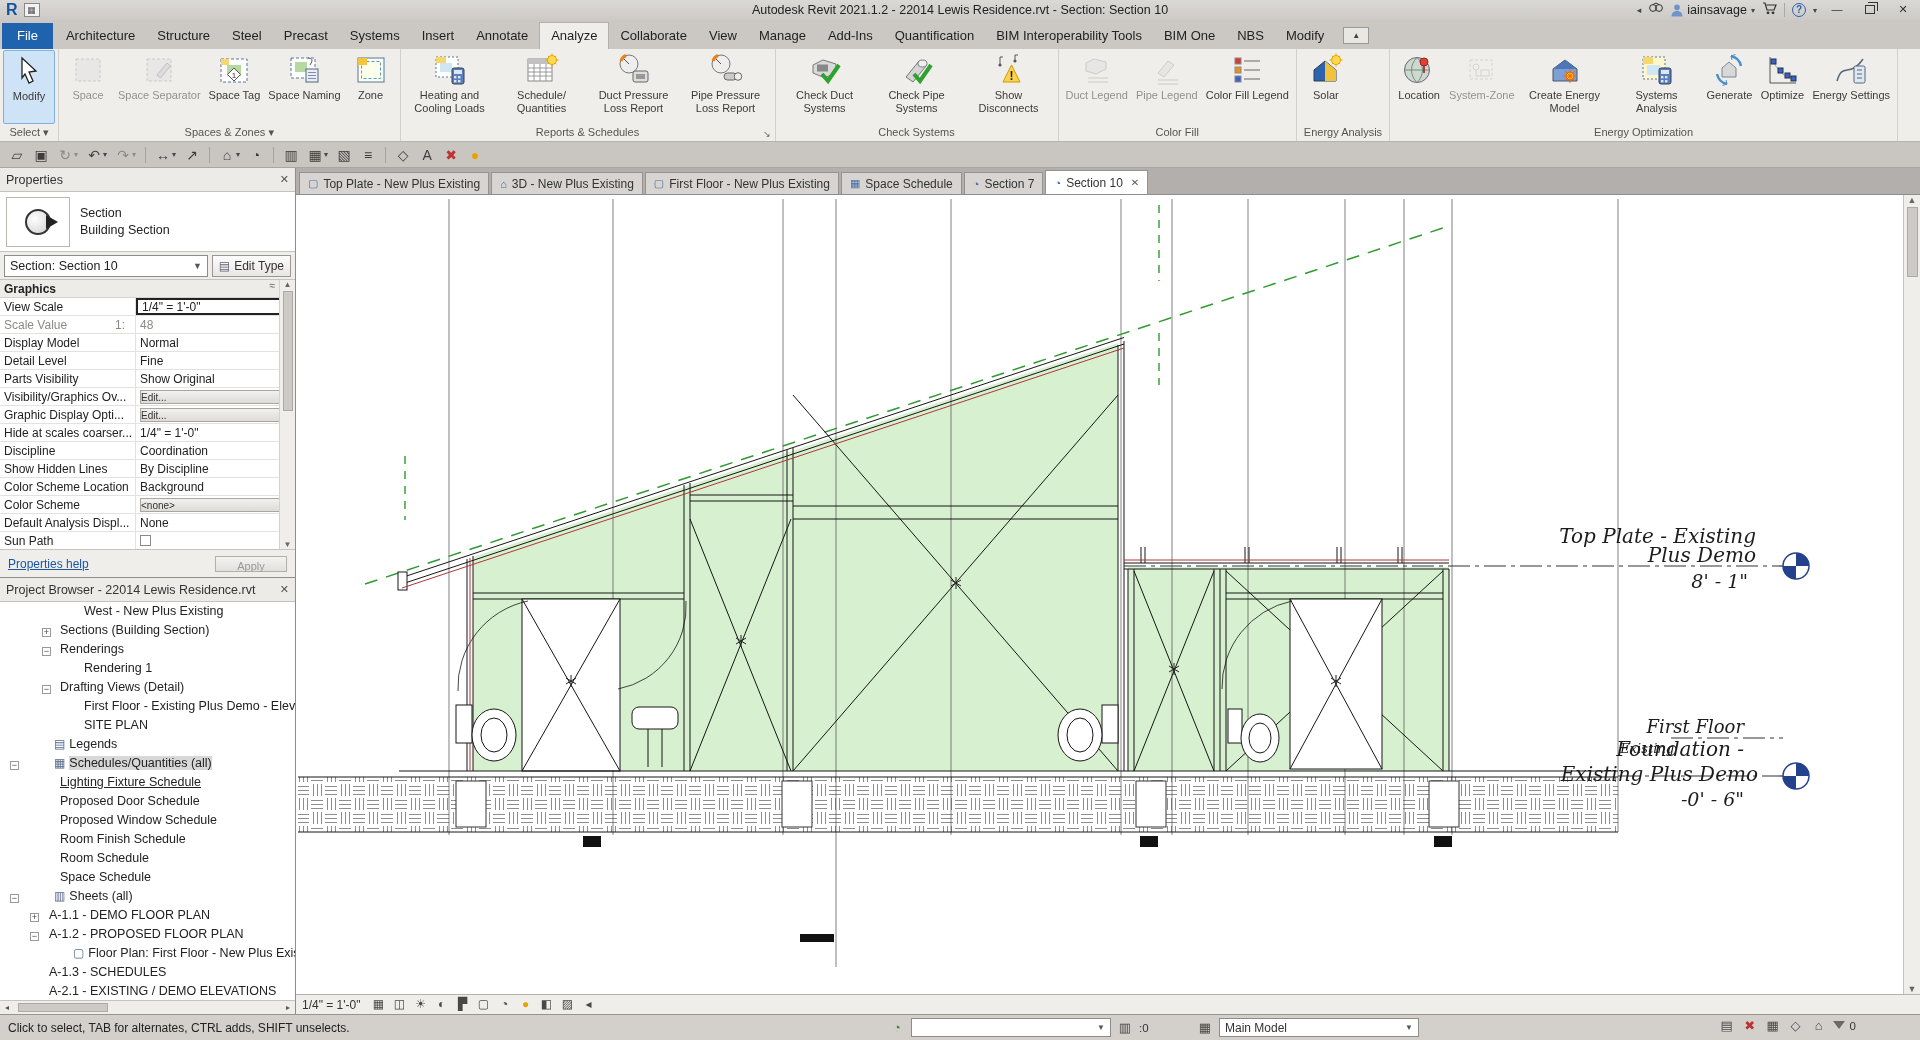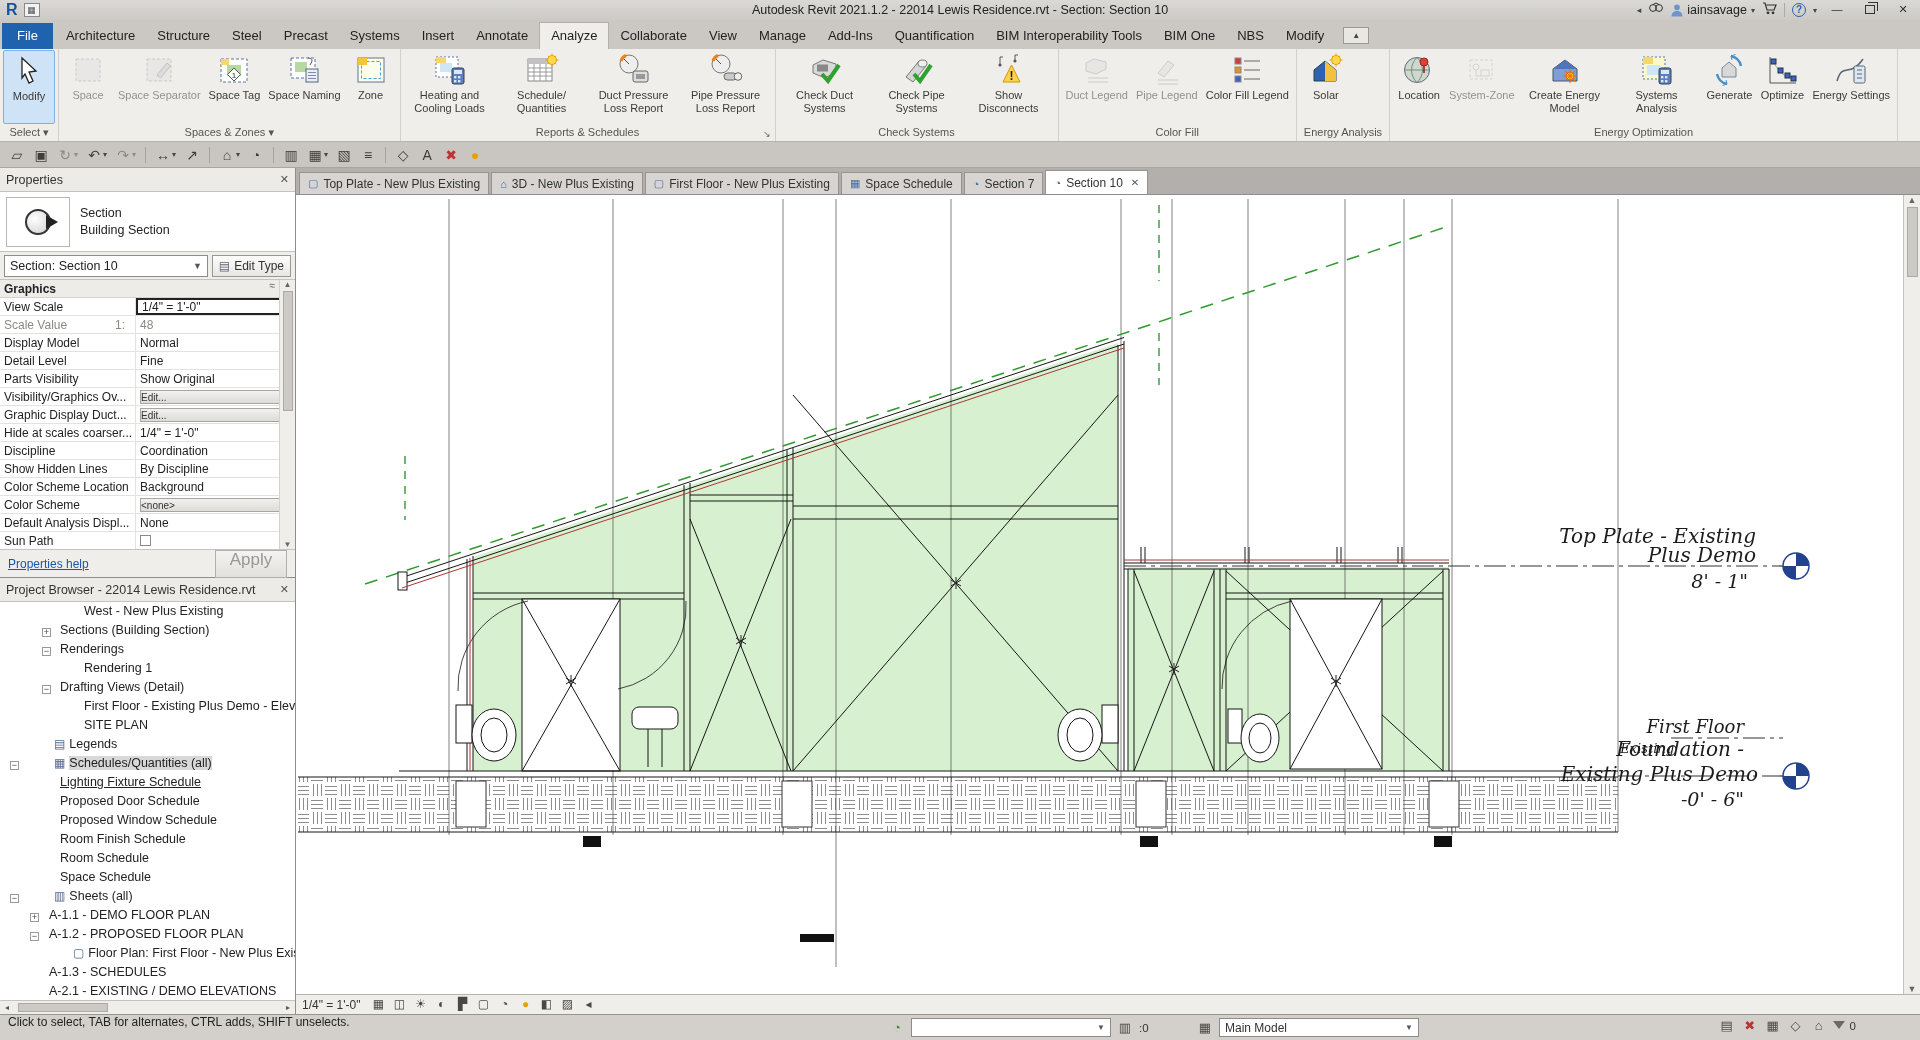--- a/index.html
+++ b/index.html
@@ -77,21 +77,21 @@
   .prow .pv{flex:1;padding:2px 4px 0;white-space:nowrap;overflow:hidden}
   .prow.muted .pl,.prow.muted .pv{color:#8c8a87}
   .prow .pv.active{border:2px solid #222;padding-top:0;background:#fff}
   .prow .pv .btnval{display:block;width:100%;height:14px;background:linear-gradient(#f2f1ef,#dedcd9);border:1px solid #a9a6a2;font-size:10px;text-align:left;line-height:13px;color:#333}
   .prow .pv .chk{width:11px;height:11px;border:1px solid #8a8a8a;background:#fff;display:inline-block;margin-top:1px}
   .prow .gr-caret{margin-left:auto;padding-right:20px;font-weight:normal;color:#555;font-size:10px}
   .pvscroll{position:absolute;right:0;top:0;bottom:0;width:16px;background:#f0eeeb;border-left:1px solid #d5d2ce;display:flex;flex-direction:column;align-items:center;font-size:8px;color:#666}
   .pvscroll .thumb{width:10px;flex:0 0 120px;background:#cdcac6;border:1px solid #aaa;margin-top:2px}
   .props-foot{height:28px;display:flex;align-items:center;padding:0 8px;background:#f0eeeb;border-bottom:1px solid #8f8c89}
   .plink{color:#1a56a8;text-decoration:underline;font-size:12px}
-  .applybtn{margin-left:auto;width:72px;height:28px;border:1px solid #b3b0ac;background:linear-gradient(#f4f3f1,#e2e0dd);color:#9a9894;font-size:17px;text-align:center;line-height:18px}
+  .applybtn{margin-left:auto;width:72px;height:16px;border:1px solid #b3b0ac;background:linear-gradient(#f4f3f1,#e2e0dd);color:#9a9894;font-size:11px;text-align:center;line-height:18px}
   
   .browser{flex:1;display:flex;flex-direction:column;min-height:0}
   .tree{flex:1;background:#fff;overflow:hidden;position:relative;padding-top:2px}
   .titem{height:19px;position:relative;font-size:12.5px;white-space:nowrap;color:#222;display:flex;align-items:flex-start}
   .titem .exp{position:absolute;width:9px;height:9px;border:1px solid #9a9a9a;background:#fff;font-size:9px;line-height:7px;text-align:center;color:#444;top:5px}
   .titem .tico{font-size:12px;color:#55688a;margin-right:4px;position:relative;top:0}
   .titem .tlab{overflow:hidden;text-overflow:clip}
   .titem.sel .tlab{background:#d8d8d8}
   .hscroll{height:14px;background:#f0eeeb;border-top:1px solid #c6c3bf;display:flex;align-items:center;font-size:8px;color:#555;flex:0 0 auto}
   .hscroll .thumb{height:9px;width:90px;background:#cdcac6;border:1px solid #aaa;margin-left:4px}
@@ -109,21 +109,21 @@
   .canvas svg.draw{position:absolute;left:0;top:0}
   .vscroll{position:absolute;right:0;top:0;bottom:0;width:17px;background:#f0eeeb;border-left:1px solid #c6c3bf;display:flex;flex-direction:column;align-items:center;font-size:9px;color:#666}
   .vscroll .thumb{width:11px;flex:0 0 70px;background:#cdcac6;border:1px solid #aaa;margin-top:2px}
   .vscroll .sp{flex:1}
   .vcb{height:20px;background:#f0eeeb;border-top:1px solid #b6b3af;display:flex;align-items:center;gap:3px;padding-left:6px;flex:0 0 auto}
   .vcb .scale{font-size:12px;color:#333;margin-right:6px;white-space:nowrap}
   .vcbtn{width:18px;height:16px;text-align:center;line-height:15px;font-size:12px;color:#4a4845}
   .vcbtn.amber{color:#e8a200}
 
   
-  .statusbar{height:26px;background:#d3d0cc;border-top:1px solid #97948f;display:flex;font-size:12px;color:#222;position:relative;flex:0 0 auto}
+  .statusbar{height:26px;background:#d3d0cc;border-top:1px solid #97948f;display:flex;align-items:center;font-size:12px;color:#222;position:relative;flex:0 0 auto}
   .statusbar .hint{margin-left:8px;white-space:nowrap}
   .sb-ic{font-size:13px;color:#4a4845;width:18px;text-align:center}
   .sb-ic.green{color:#2d8a2d}
   .sb-combo{height:19px;background:#fff;border:1px solid #8e8b88;display:flex;align-items:center;font-size:12px;padding:0 5px;color:#333}
   .sb-combo .dd{margin-left:auto;font-size:8px;color:#555;padding-left:8px}
   .sb-abs{position:absolute;top:3px;display:flex;align-items:center;gap:5px}
   .badge{font-size:11.5px;color:#333}
   .funnel{width:0;height:0;border-left:6px solid transparent;border-right:6px solid transparent;border-top:8px solid #6b6966;position:relative;top:-1px}
 </style>
 </head>
@@ -621,21 +621,21 @@
               <span class="pl">Parts Visibility</span>
               <span class="pv">Show Original</span>
             </div>
             <div class="prow">
               <span class="pl">Visibility/Graphics Ov...</span>
               <span class="pv">
                 <span class="btnval">Edit...</span>
               </span>
             </div>
             <div class="prow">
-              <span class="pl">Graphic Display Duct...</span>
+              <span class="pl">Graphic Display Opti...</span>
               <span class="pv">
                 <span class="btnval">Edit...</span>
               </span>
             </div>
             <div class="prow">
               <span class="pl">Hide at scales coarser...</span>
               <span class="pv">1/4" = 1'-0"</span>
             </div>
             <div class="prow">
               <span class="pl">Discipline</span>

